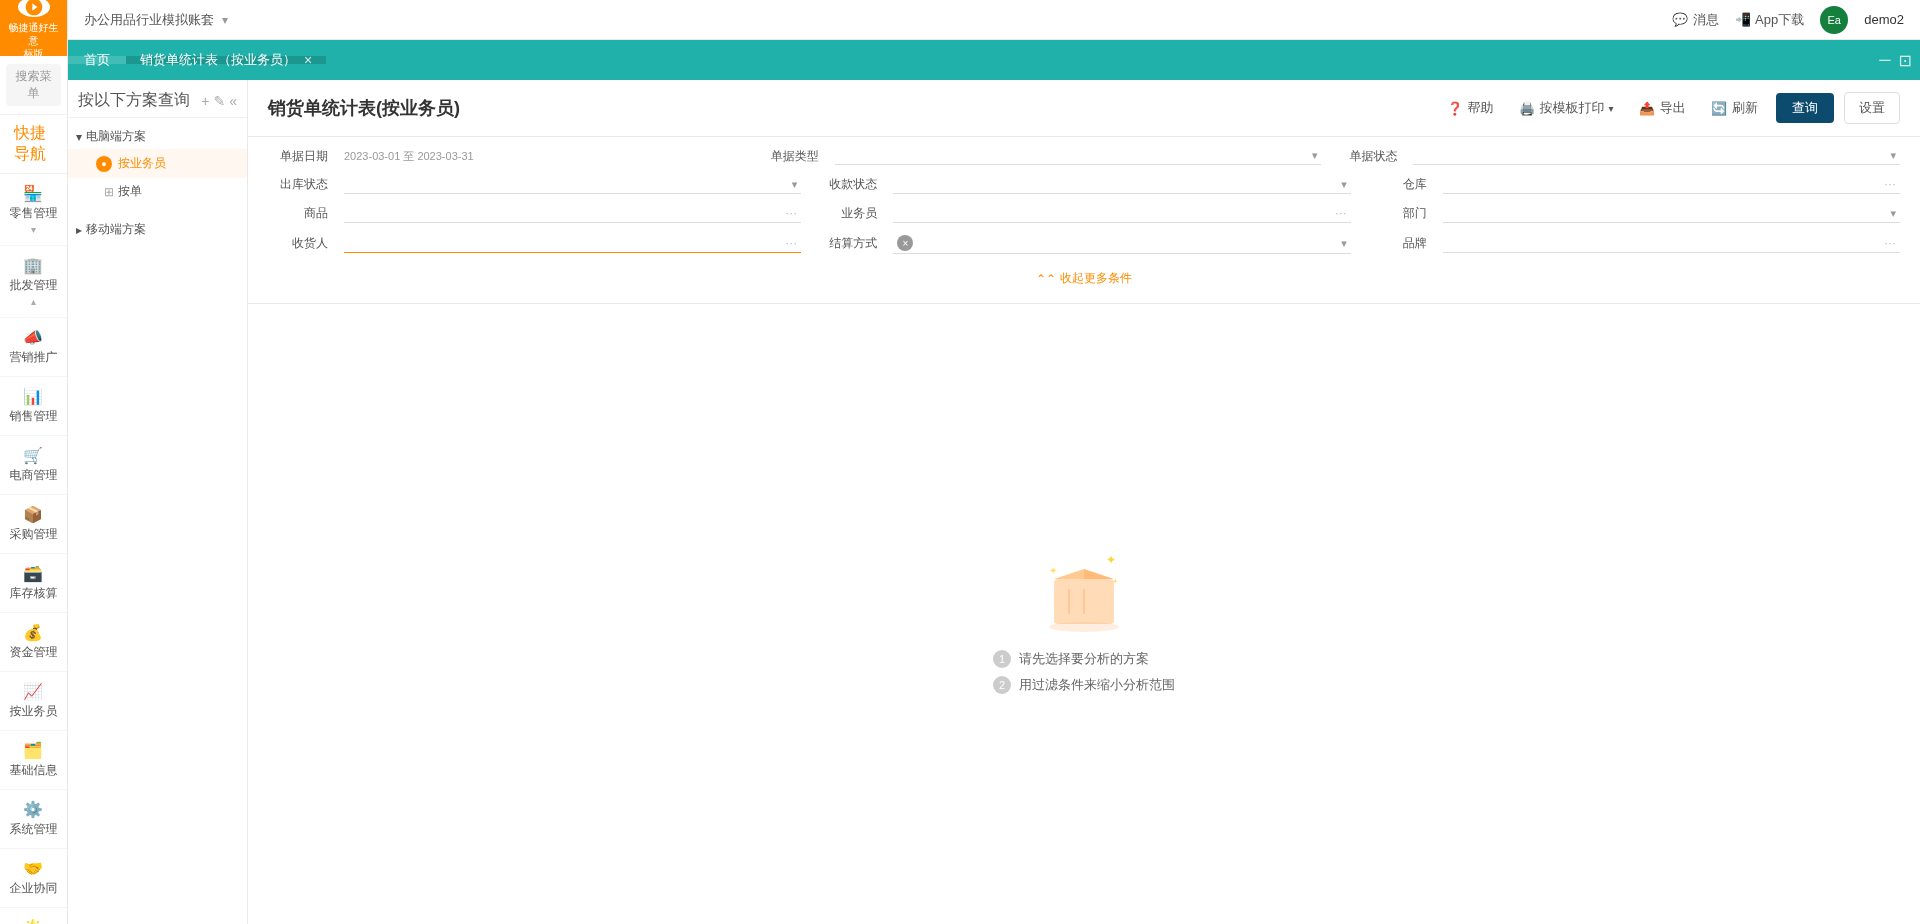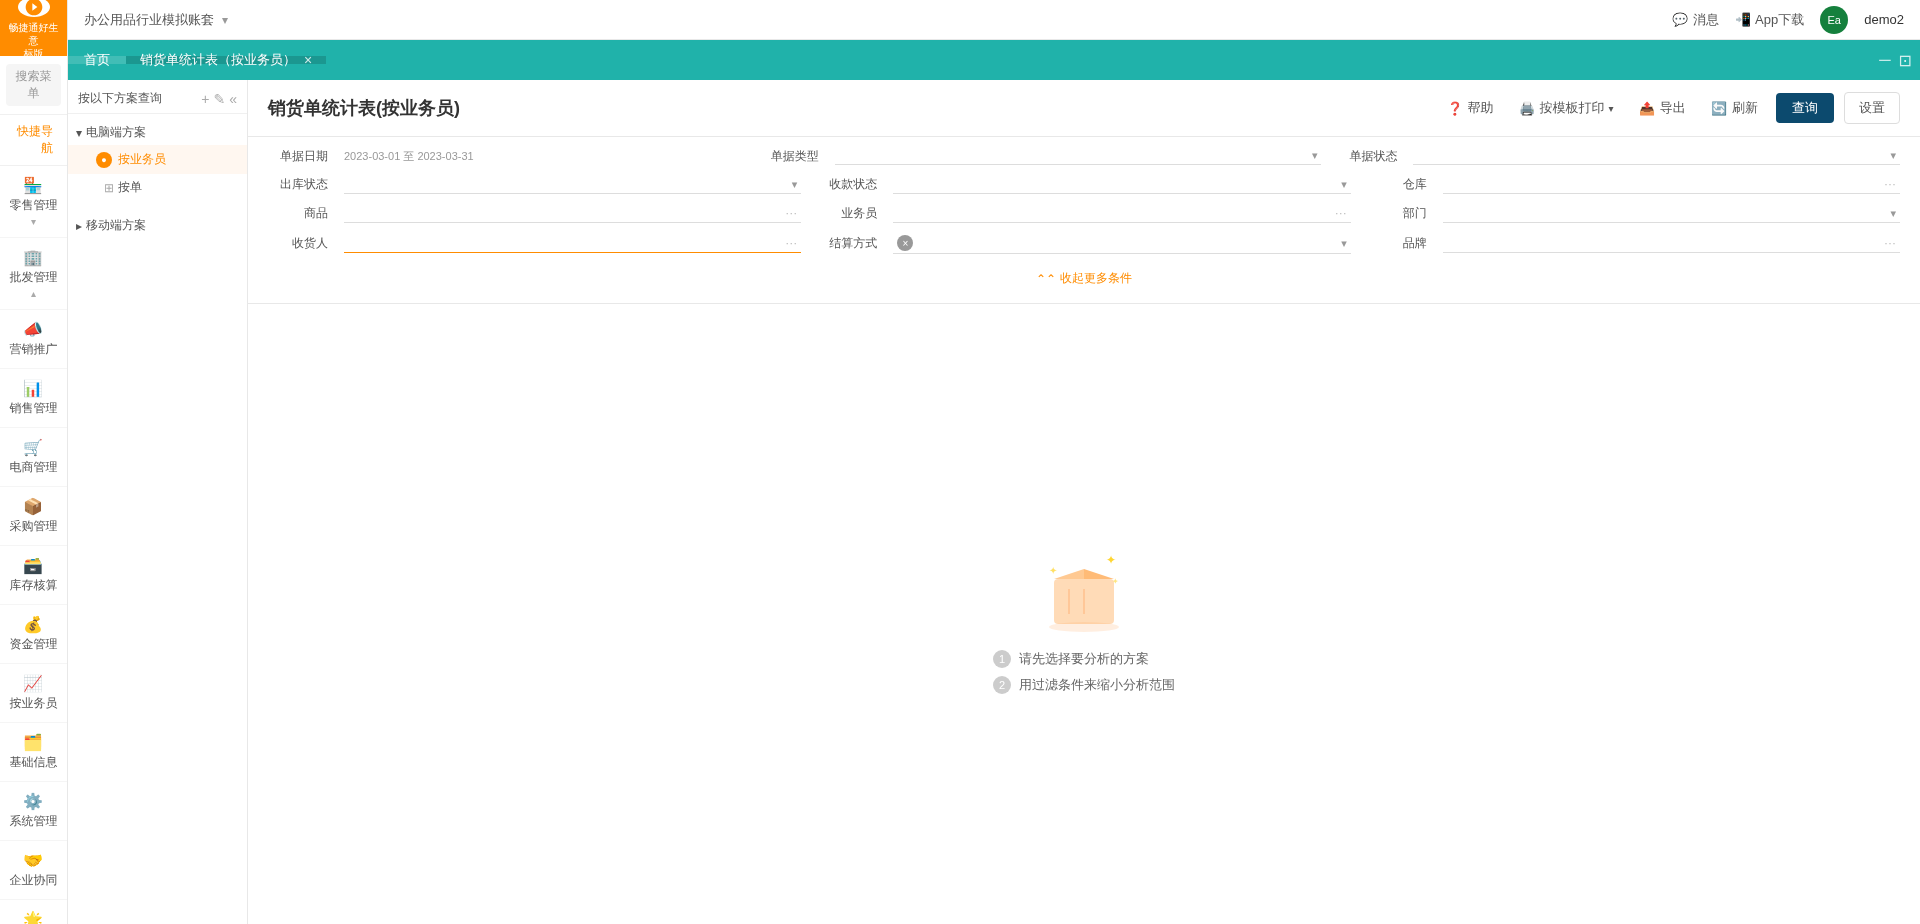--- a/index.html
+++ b/index.html
@@ -65,23 +65,23 @@
       border-bottom: 1px solid #f5f5f5;
       display: flex;
       flex-direction: column;
       align-items: center;
       gap: 2px;
     }
     .sidebar-nav-item .nav-icon { font-size: 16px; }
     .sidebar-quick-nav {
       width: 100%;
       padding: 8px 14px;
-      text-align: right;
+      text-align: left;
       color: #ff8c00;
-      font-size: 12px;
+      font-size: 16px;
       cursor: pointer;
       border-bottom: 1px solid #f0f0f0;
     }
 
     
     .main-area {
       flex: 1;
       display: flex;
       flex-direction: column;
       overflow: hidden;
@@ -204,21 +204,21 @@
       overflow-y: auto;
     }
     .left-panel-header {
       padding: 10px 10px 6px 10px;
       display: flex;
       align-items: center;
       gap: 6px;
       border-bottom: 1px solid #f0f0f0;
     }
     .left-panel-title {
-      font-size: 12px;
+      font-size: 16px;
       color: #555;
       flex: 1;
     }
     .left-panel-actions {
       display: flex;
       gap: 4px;
       align-items: center;
     }
     .left-panel-icon {
       color: #aaa;

